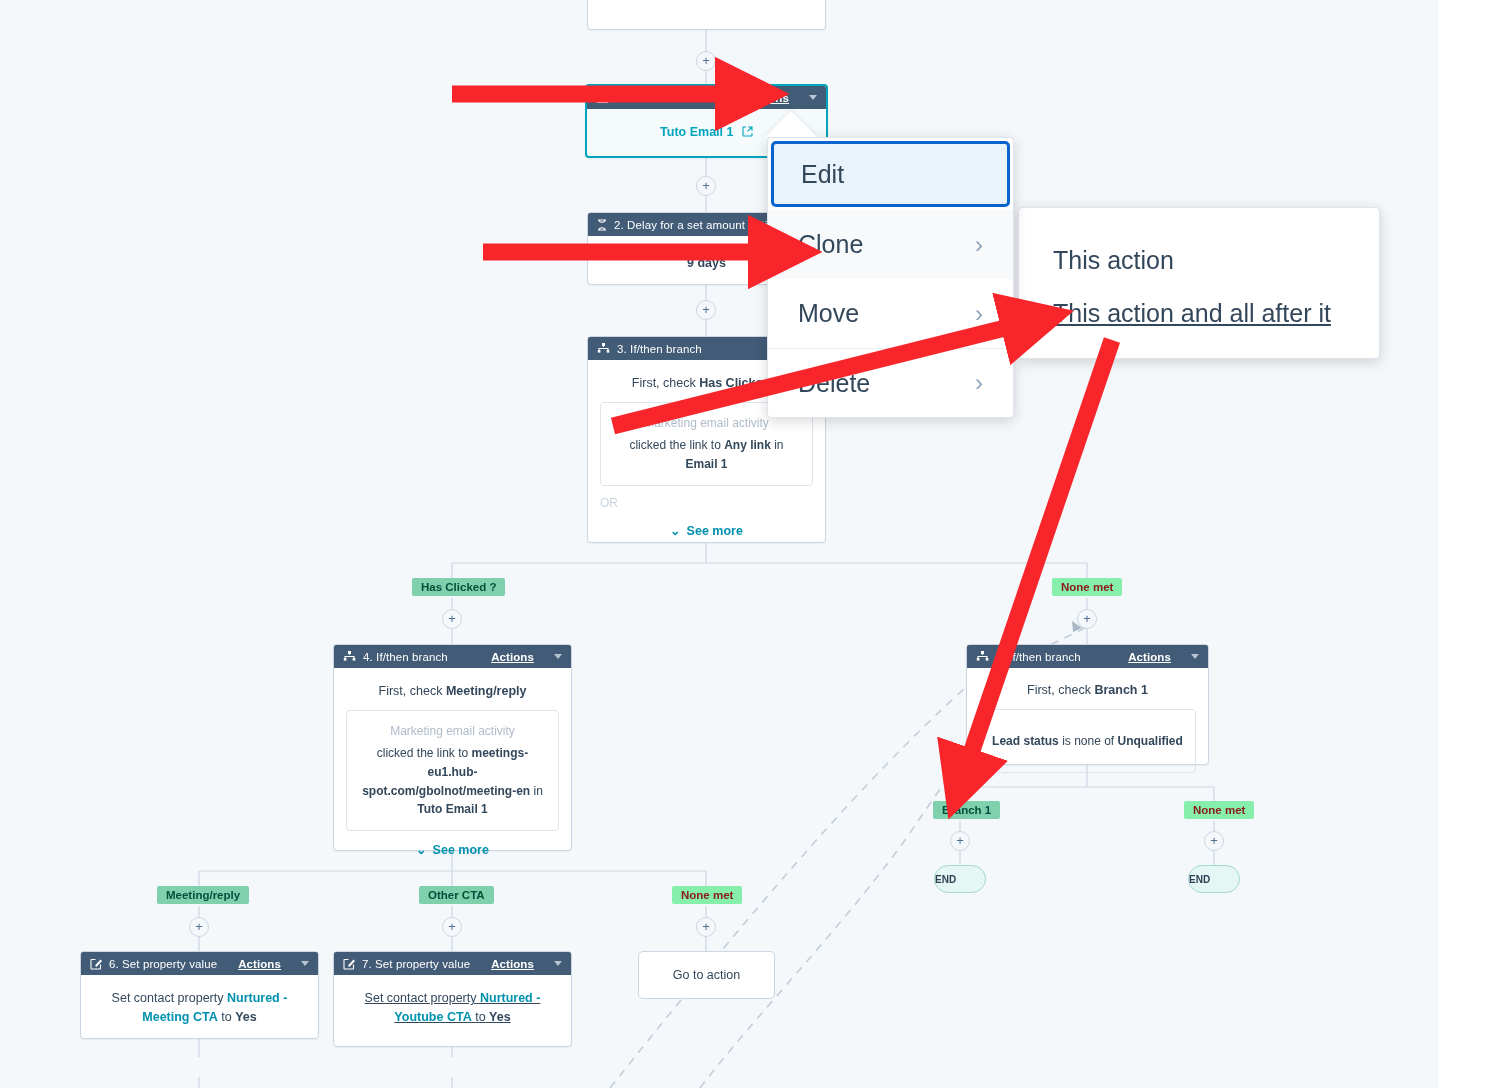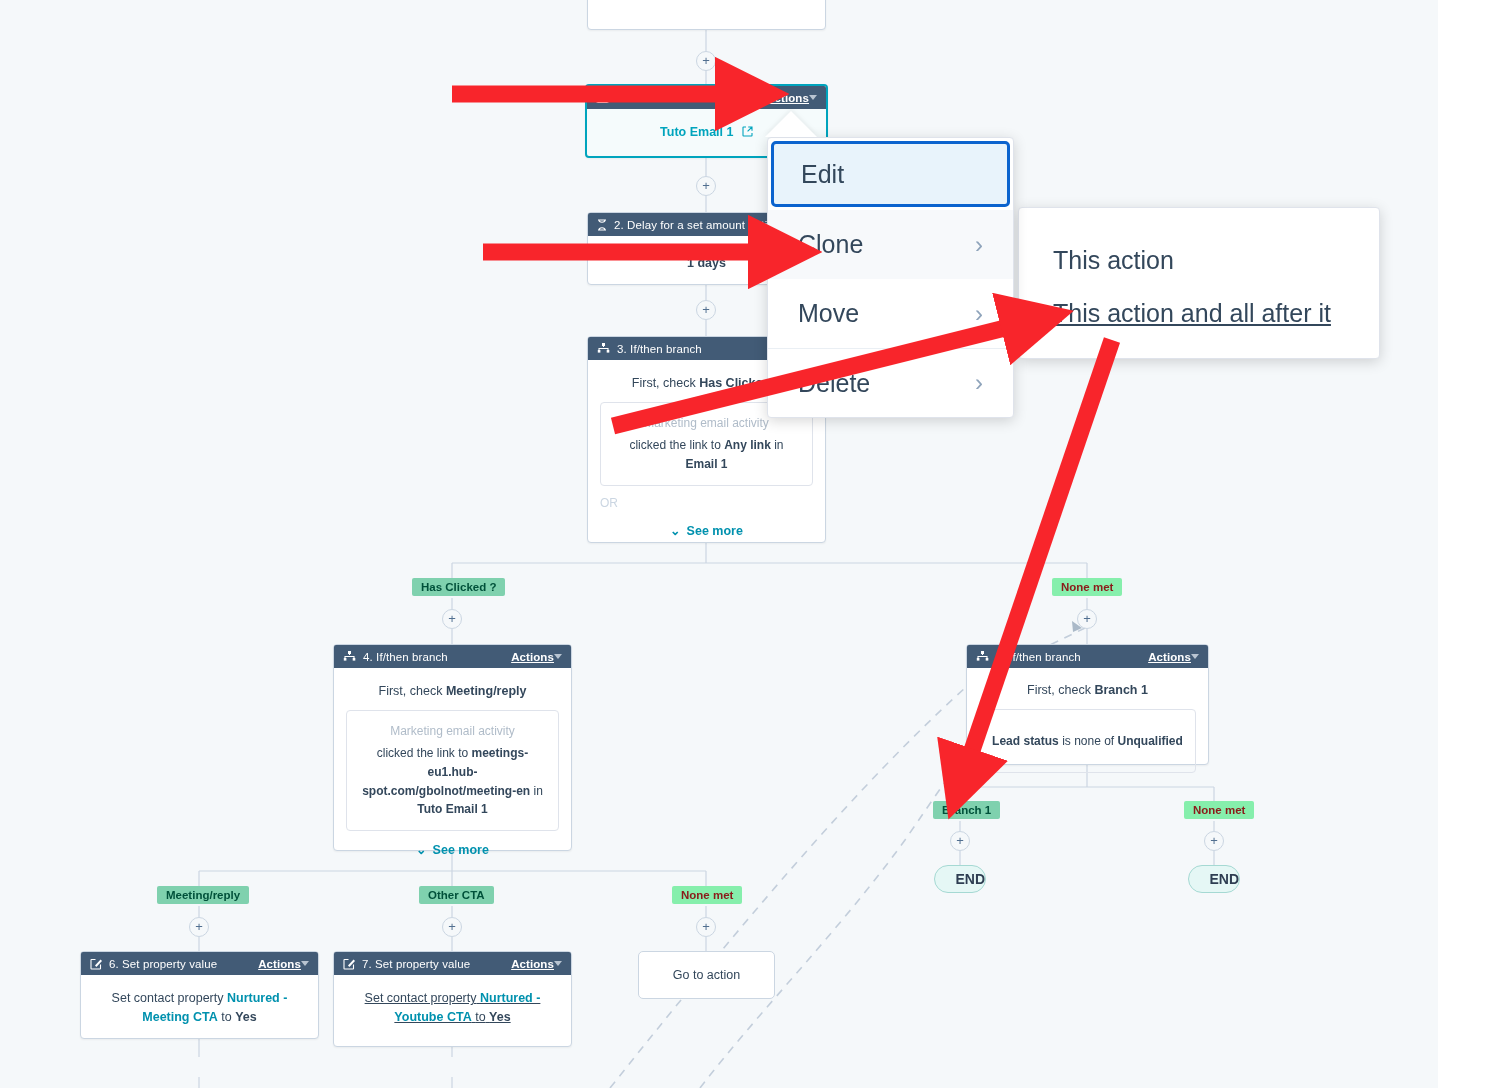--- a/index.html
+++ b/index.html
@@ -34,21 +34,21 @@
   .card-head {
     background: #425b76; color: #ffffff;
     height: 23px; display: flex; align-items: center;
     padding: 0 9px; font-size: 11.5px; letter-spacing: .1px;
     border-radius: 2px 2px 0 0;
   }
   .card.selected .card-head { background: #425b76; }
   .card-head .hicon { margin-right: 7px; display: inline-flex; align-items: center; }
   .card-head .htitle { flex: 1; white-space: nowrap; overflow: hidden; }
   .actions {
-    display: inline-flex; align-items: center; gap: 0;
+    display: inline-flex; align-items: center; gap: 20px;
     font-size: 11.5px; color: #ffffff; cursor: pointer;
   }
   .actions .alabel { text-decoration: underline; font-weight: 600; }
   .caret { width: 0; height: 0; border-left: 4px solid transparent; border-right: 4px solid transparent;
            border-top: 5px solid #b8c4d1; }
   .card-body {
     padding: 14px 12px; font-size: 12.5px; color: #33475b; text-align: center; line-height: 1.5;
   }
   .card-body b { color: #33475b; font-weight: 700; }
   .link { color: #0091ae; font-weight: 700; }
@@ -77,22 +77,22 @@
     font-size: 11.5px; font-weight: 700; padding: 3px 9px; border-radius: 2px;
     white-space: nowrap;
   }
   .pill.green { background: #7fd1ae; color: #00513a; }
   .pill.red   { background: #86efac; color: #8b1a1a; }
   
   .endnode {
     position: absolute; z-index: 3;
     width: 52px; height: 28px; border-radius: 16px;
     background: #e5f7f5; border: 1px solid #a5d9d3;
-    color: #2e3e52; font-size: 14px; font-weight: 700;
-    display: flex; align-items: center; justify-content: flex-end;
+    color: #2e3e52; font-size: 10px; font-weight: 700;
+    display: flex; align-items: center; justify-content: flex-start;
   }
   .goto {
     position: absolute; z-index: 3;
     background: #ffffff; border: 1px solid #cbd6e2; border-radius: 5px;
     display: flex; align-items: center; justify-content: center;
     font-size: 12.5px; color: #33475b;
   }
 
   
   .menu {
@@ -230,21 +230,21 @@
   <div class="card" style="left:587px; top:212px; width:239px; height:73px;">
     <div class="card-head">
       <span class="hicon">
         <svg width="10" height="12" viewBox="0 0 10 12">
             <path d="M1 1 H9 M1 11 H9 M2 1 C2 4 8 4 8 1 M2 11 C2 8 8 8 8 11" fill="none" stroke="#ffffff" stroke-width="1.1"></path>
           </svg>
       </span>
       <span class="htitle">2. Delay for a set amount of time</span>
     </div>
     <div class="card-body" style="padding:18px 12px;">
-      <b>1 days</b>
+      <b>9 days</b>
     </div>
   </div>
 
   <div class="plus" style="left:696px; top:300px;">+</div>
 
   <div class="card" style="left:587px; top:336px; width:239px; height:207px;">
     <div class="card-head">
       <span class="hicon">
         <svg width="13" height="11" viewBox="0 0 13 11">
             <path d="M6.5 1 V4 M2 7 V5.5 H11 V7" fill="none" stroke="#ffffff" stroke-width="1.1"></path>

